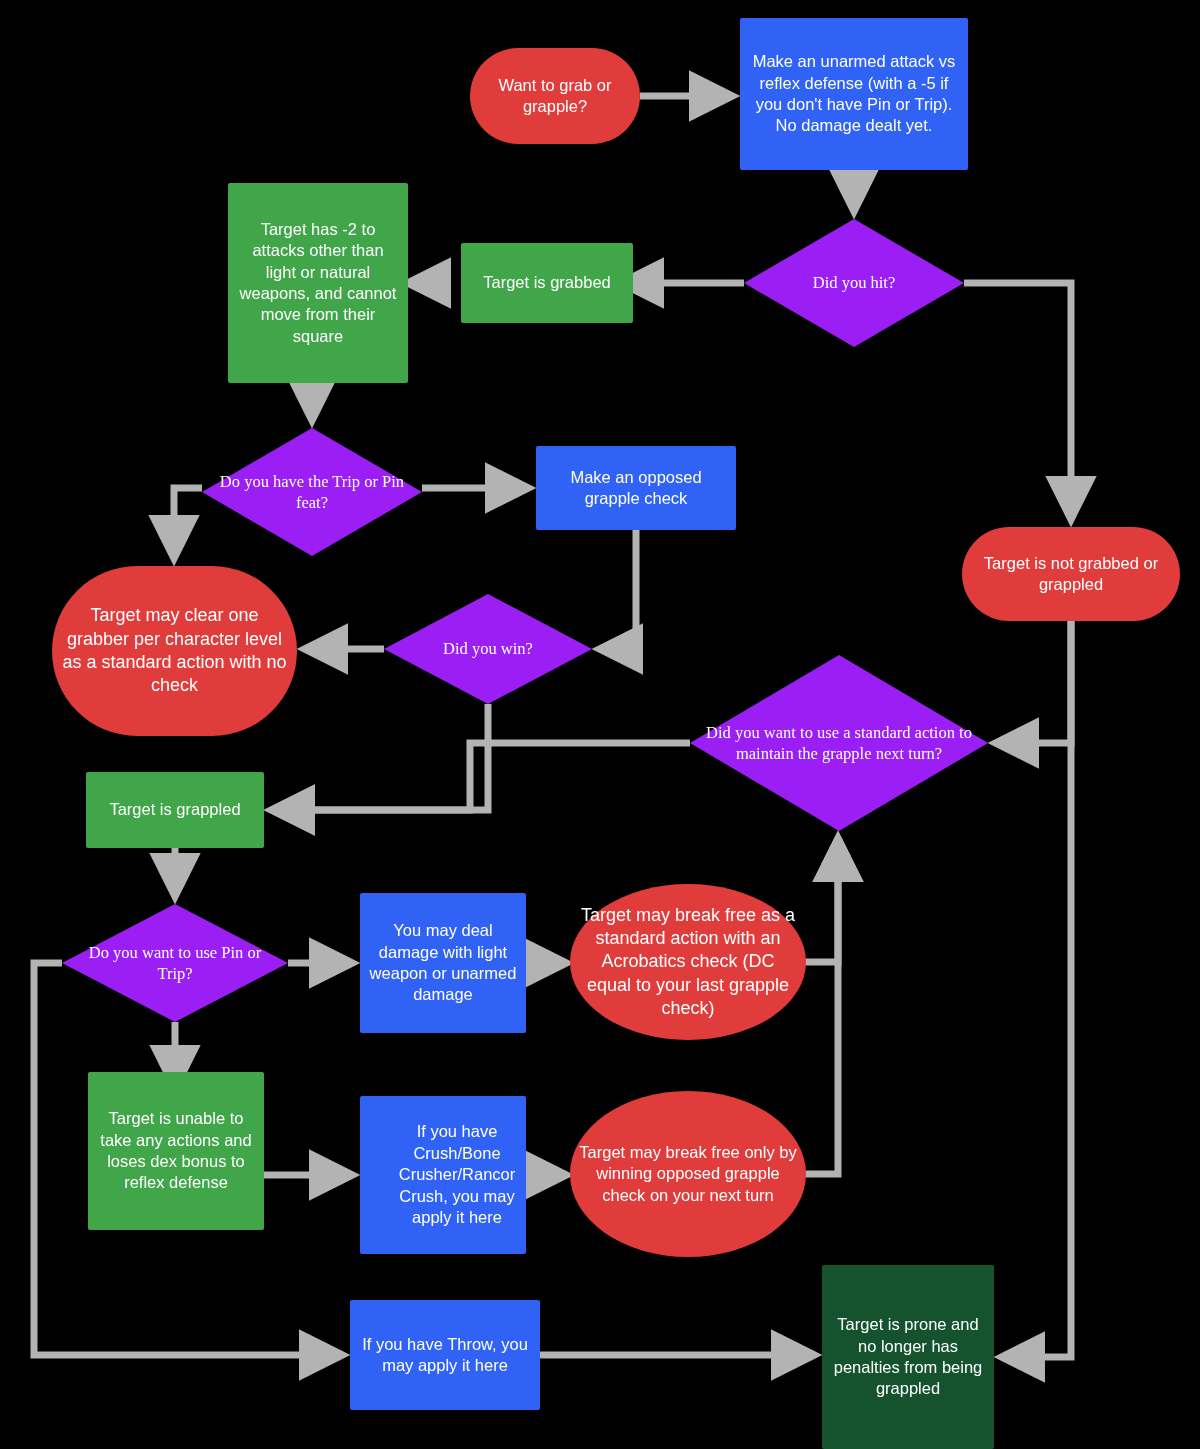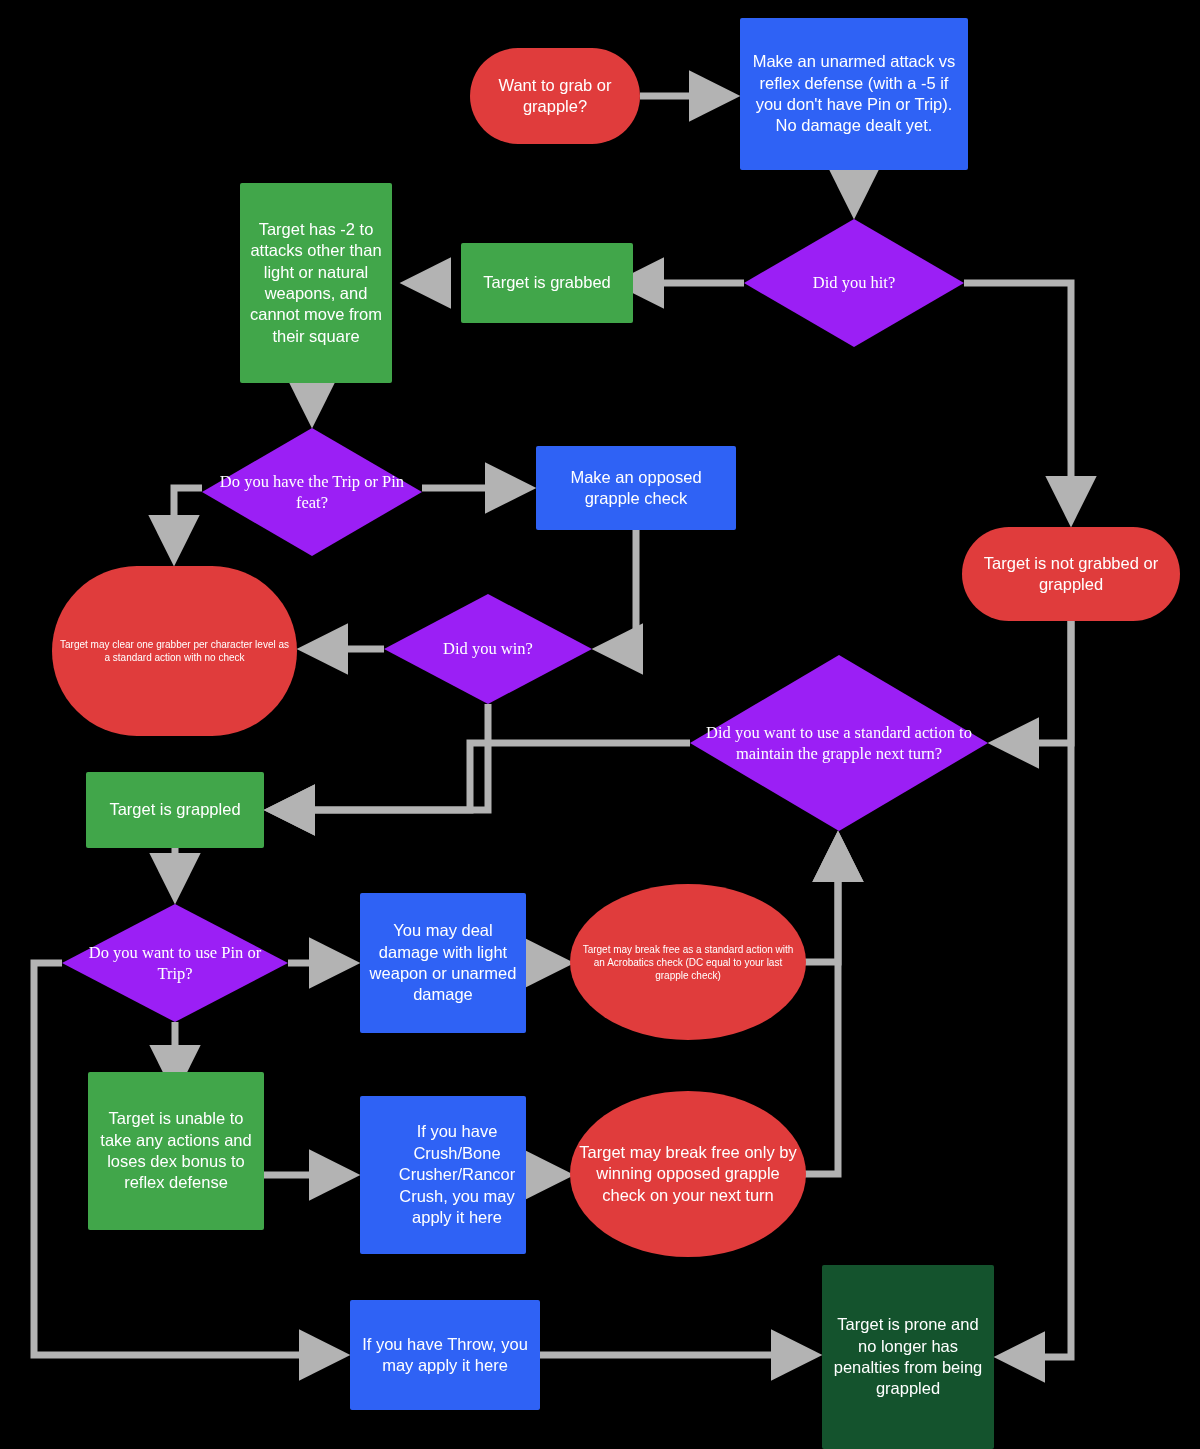--- a/index.html
+++ b/index.html
@@ -11,21 +11,21 @@
   .node span{display:block;padding:0 8px;}
   .rect{border-radius:2px;justify-content:center;}
   .stadium{border-radius:999px;}
   .ellipse{border-radius:50%;}
   .diamond{background:transparent!important;}
   .diamond .dwrap{position:absolute;left:0;top:0;width:100%;height:100%;}
   .diamond .dshape{position:absolute;left:0;top:0;width:100%;height:100%;
         clip-path:polygon(50% 0,100% 50%,50% 100%,0 50%);}
   .diamond .dtext{position:relative;z-index:2;width:100%;text-align:center;font-family:Liberation Serif, serif;}
   .ns16{font-size:16.5px;}
-  .ns15{font-size:10px;}
+  .ns15{font-size:18px;}
 </style>
 </head>
 <body>
 
 <div id="stage">
   <svg id="edges" xmlns="http://www.w3.org/2000/svg">
     <defs>
       <marker id="ah" markerWidth="9" markerHeight="9" refX="6.2" refY="4.5" orient="auto" markerUnits="strokeWidth">
         <path d="M0,0.8 L7.4,4.5 L0,8.2 z" fill="#b3b3b3"></path>
       </marker>
@@ -94,21 +94,21 @@
     <div class="dwrap">
       <div class="dshape" style="background:#9b1ff5;"></div>
     </div>
     <span class="dtext">Did you hit?</span>
   </div>
 
   <div class="node rect ns16" style="left:441px;top:243px;width:172px;height:80px;background:#41a64a;margin-left:20px;">
     <span>Target is grabbed</span>
   </div>
 
-  <div class="node rect ns16" style="left:240px;top:183px;width:152px;height:200px;background:#41a64a;">
+  <div class="node rect ns16" style="left:228px;top:183px;width:180px;height:200px;background:#41a64a;">
     <span>Target has -2 to attacks other than light or natural weapons, and cannot move from their square</span>
   </div>
 
   <div class="node diamond ns16" style="left:202px;top:428px;width:220px;height:128px;">
     <div class="dwrap">
       <div class="dshape" style="background:#9b1ff5;"></div>
     </div>
     <span class="dtext">Do you have the Trip or Pin feat?</span>
   </div>
 

